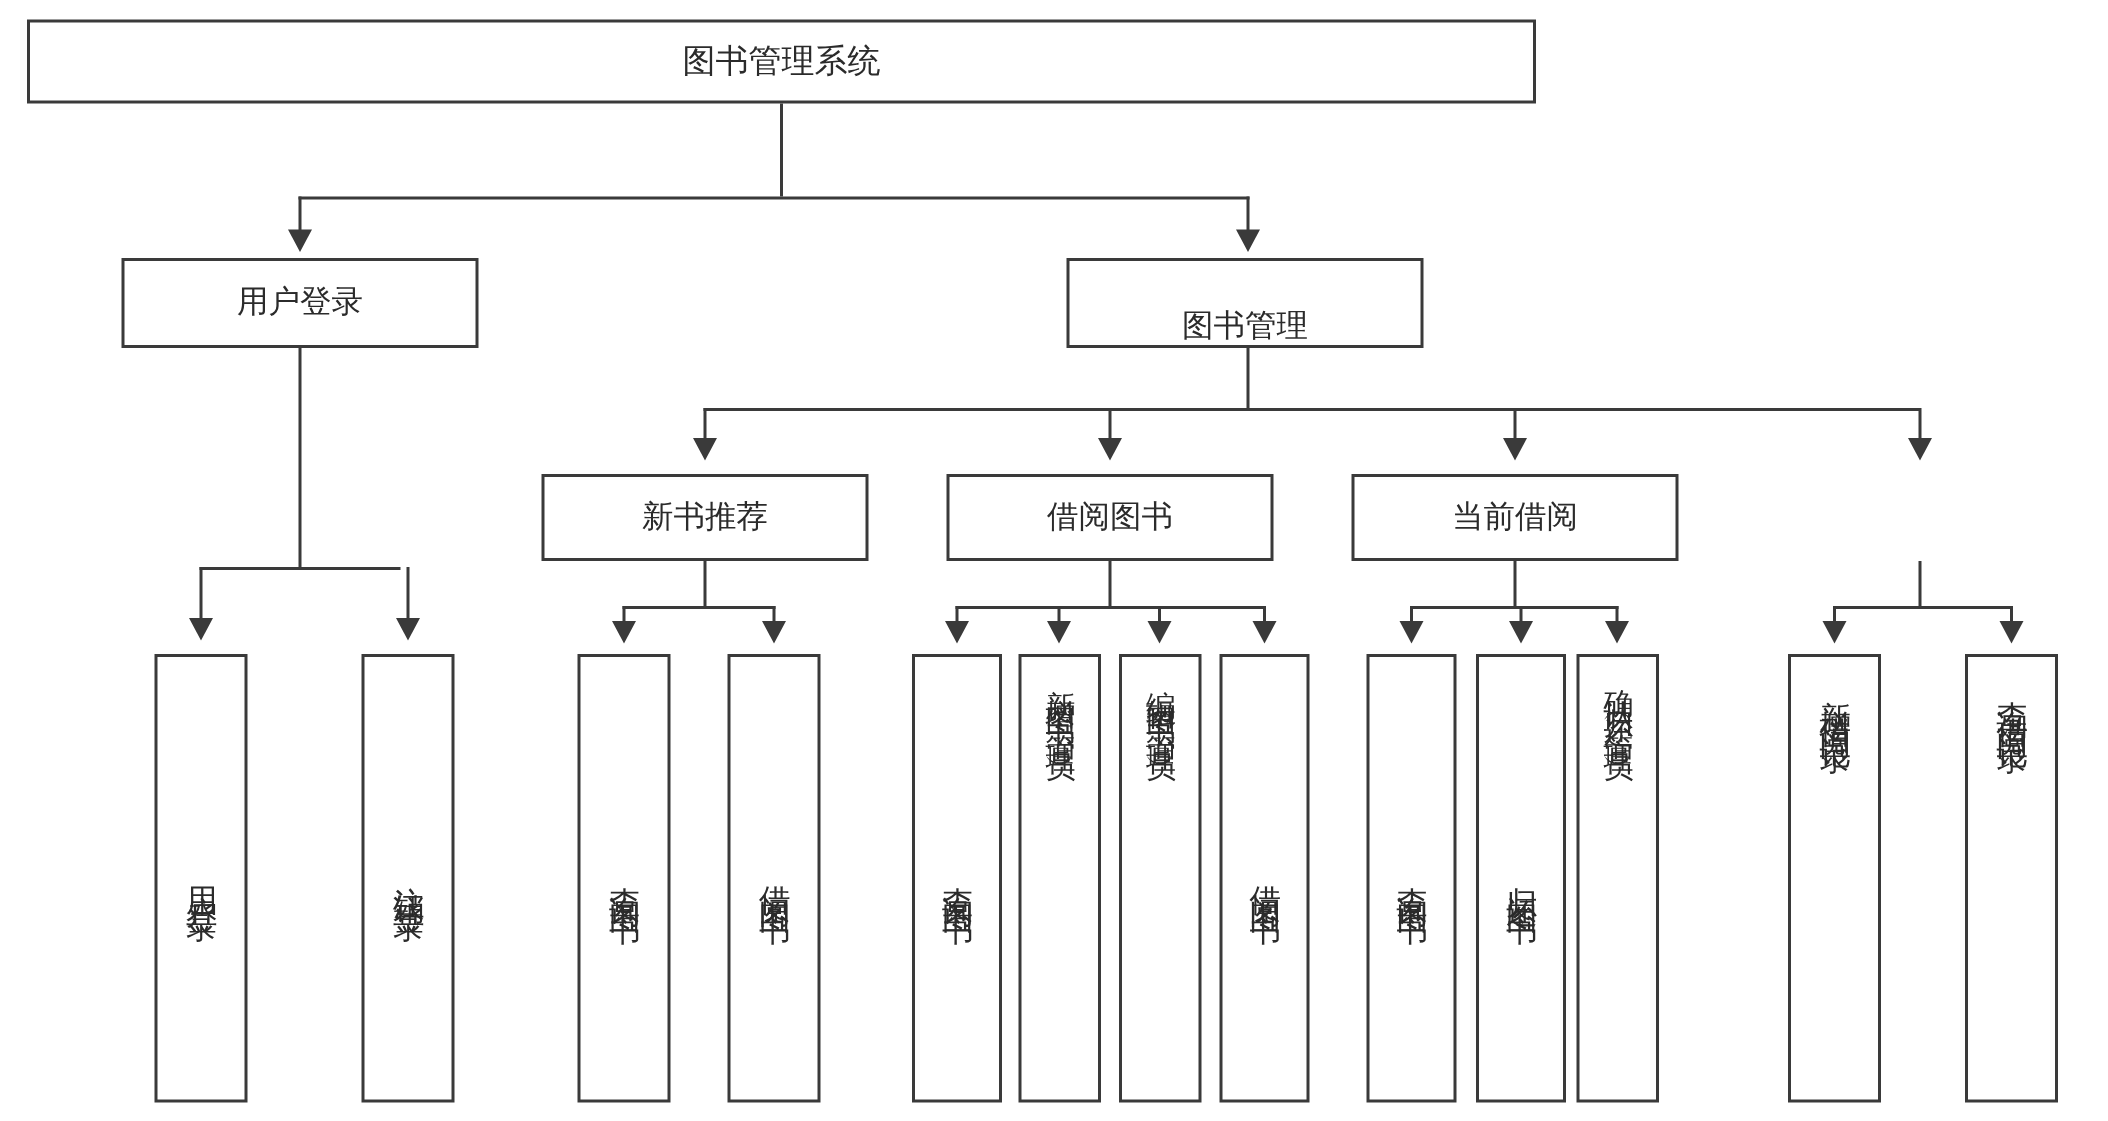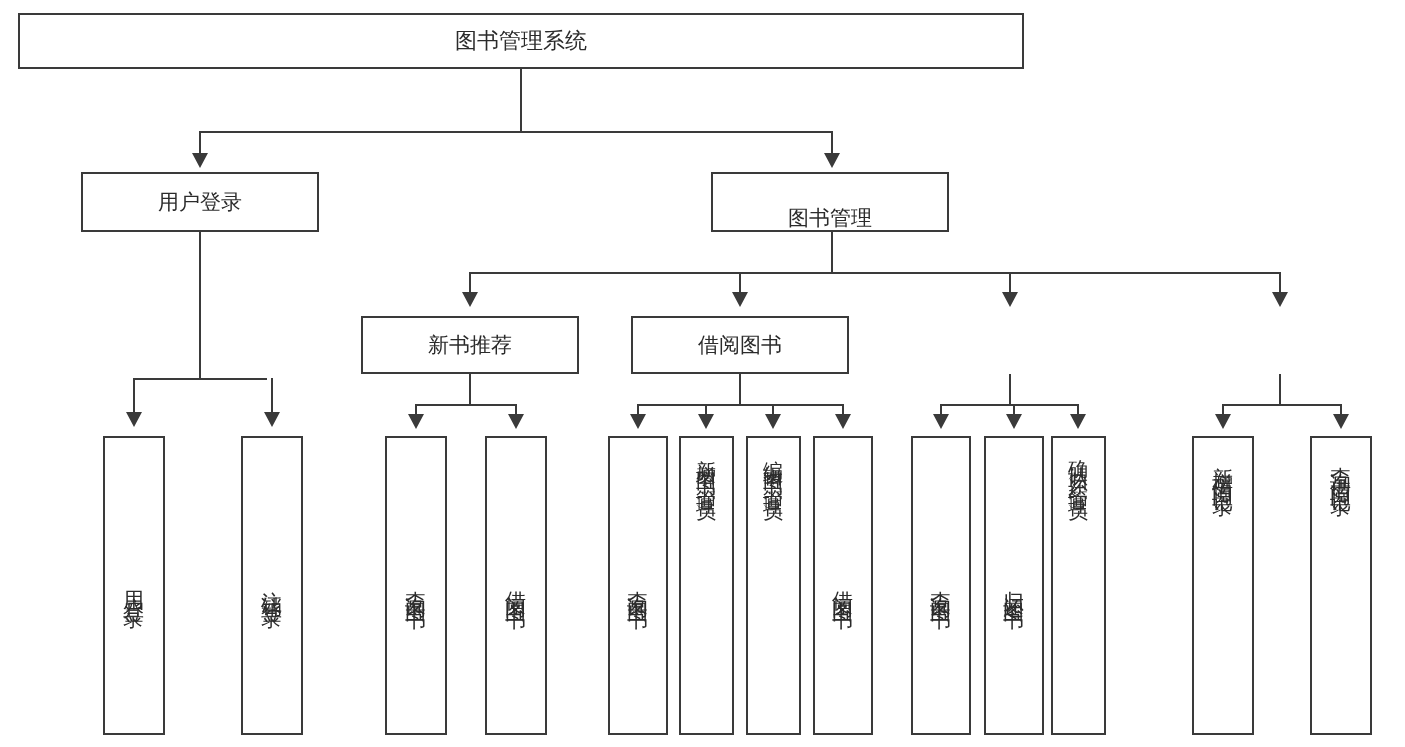--- a/index.html
+++ b/index.html
@@ -114,20 +114,23 @@
   <div class="arrow" style="left:732px;  top:292px;"></div>
   <div class="arrow" style="left:1002px; top:292px;"></div>
   <div class="arrow" style="left:1272px; top:292px;"></div>
 
   <div class="node level3" id="node-l3-0" style="left: 361px; top: 316px; width: 218px; height: 58px;">
     <span class="label">新书推荐</span>
   </div>
   <div class="node level3" id="node-l3-1" style="left: 631px; top: 316px; width: 218px; height: 58px;">
     <span class="label">借阅图书</span>
   </div>
+  <div class="node level3" id="node-l3-2" style="left: 901px; top: 316px; width: 218px; height: 58px;">
+    <span class="label">当前借阅</span>
+  </div>
 
   <div class="edge v" style="left:469px; top:374px; height:30px;"></div>
   <div class="edge h" style="left:415px; top:404px; width:102px;"></div>
   <div class="edge v" style="left:415px; top:404px; height:12px;"></div>
   <div class="edge v" style="left:515px; top:404px; height:12px;"></div>
   <div class="arrow" style="left:408px; top:414px;"></div>
   <div class="arrow" style="left:508px; top:414px;"></div>
 
   <div class="edge v" style="left:739px; top:374px; height:30px;"></div>
   <div class="edge h" style="left:637px; top:404px; width:207px;"></div>

